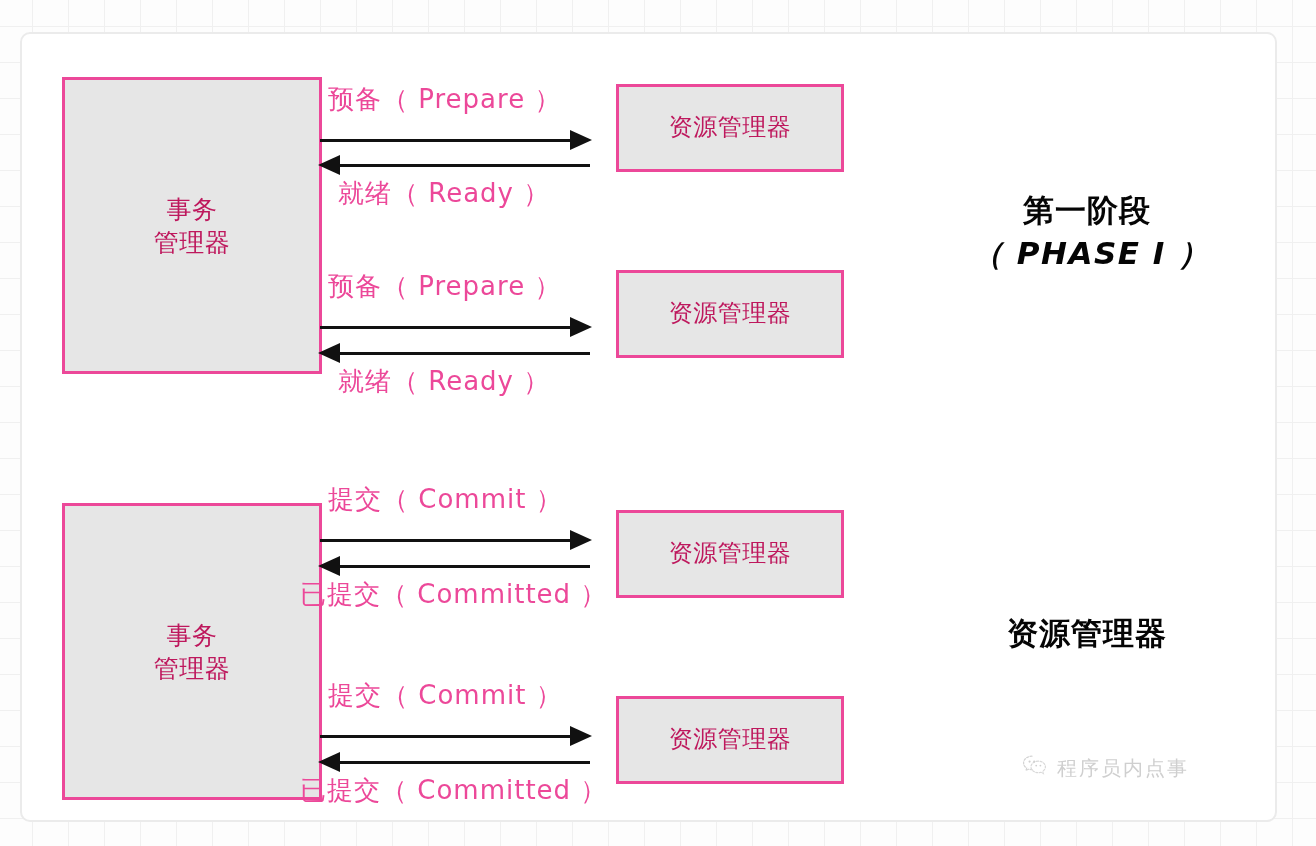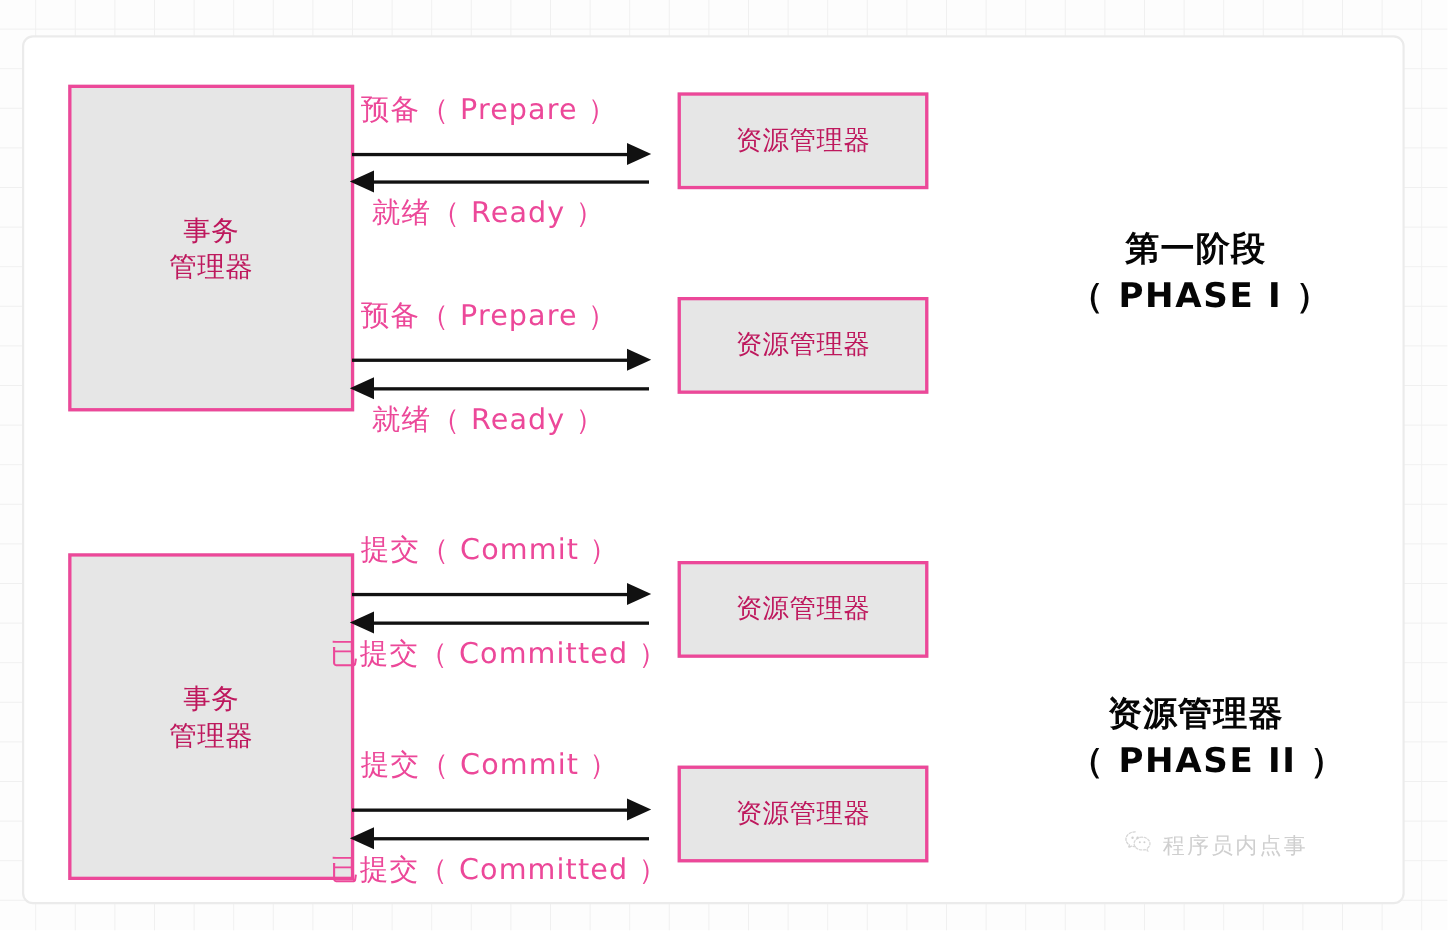--- a/index.html
+++ b/index.html
@@ -78,25 +78,25 @@
   .phase-label {
     position: absolute;
     text-align: center;
     font-weight: bold;
     color: #050505;
     font-size: 31px;
     line-height: 1.38;
     letter-spacing: 1px;
     white-space: nowrap;
     font-family: "DejaVu Sans", "Liberation Sans", sans-serif;
-    margin-top: 16px;
   }
   .phase-label .phase-sub {
     display: block;
     letter-spacing: 1.5px;
+    font-style: italic;
   }
 
   #watermark {
     position: absolute;
     display: flex;
     align-items: center;
     gap: 9px;
     color: #cfcfcf;
     font-size: 20px;
     letter-spacing: 2px;
@@ -178,21 +178,20 @@
     <div class="arrow-line" style="left:298px; top:701px; width:250px;"></div>
     <div class="arrow-head right" style="left:548px; top:692px;"></div>
 
     <div class="arrow-line" style="left:318px; top:727px; width:250px;"></div>
     <div class="arrow-head left" style="left:296px; top:718px;"></div>
 
     <div class="msg-label" style="left:278px; top:739px;">已提交（ Committed ）</div>
 
     <div class="phase-label" style="left:950px; top:578px; width:230px;">
       <span>资源管理器</span>
-      <span class="phase-sub">（ PHASE II ）</span>
     </div>
 
     <div id="watermark" style="left:1000px; top:720px;">
       <span class="wm-icon">
         <svg width="26" height="22" viewBox="0 0 26 22" aria-hidden="true">
           <path d="M10 2.2C5.3 2.2 1.6 5.2 1.6 8.9c0 2.1 1.2 4 3.1 5.2l-.8 2.4 2.8-1.4c1 .3 2.1.5 3.3.5.3 0 .6 0 .9-.1" fill="none" stroke="#d4d4d4" stroke-width="1.2" stroke-dasharray="2 1.6" stroke-linecap="round"></path>
           <path d="M16.2 7.1c-4 0-7.2 2.6-7.2 5.8 0 3.2 3.2 5.8 7.2 5.8.9 0 1.8-.1 2.6-.4l2.5 1.2-.7-2.1c1.7-1.1 2.8-2.7 2.8-4.5 0-3.2-3.2-5.8-7.2-5.8z" fill="none" stroke="#d9d9d9" stroke-width="1.2" stroke-dasharray="2 1.6" stroke-linecap="round"></path>
           <circle cx="7.6" cy="7.6" r="1.1" fill="#d0d0d0"></circle>
           <circle cx="12.2" cy="7.6" r="1.1" fill="#d0d0d0"></circle>
           <circle cx="14.2" cy="11.6" r="0.9" fill="#d0d0d0"></circle>

